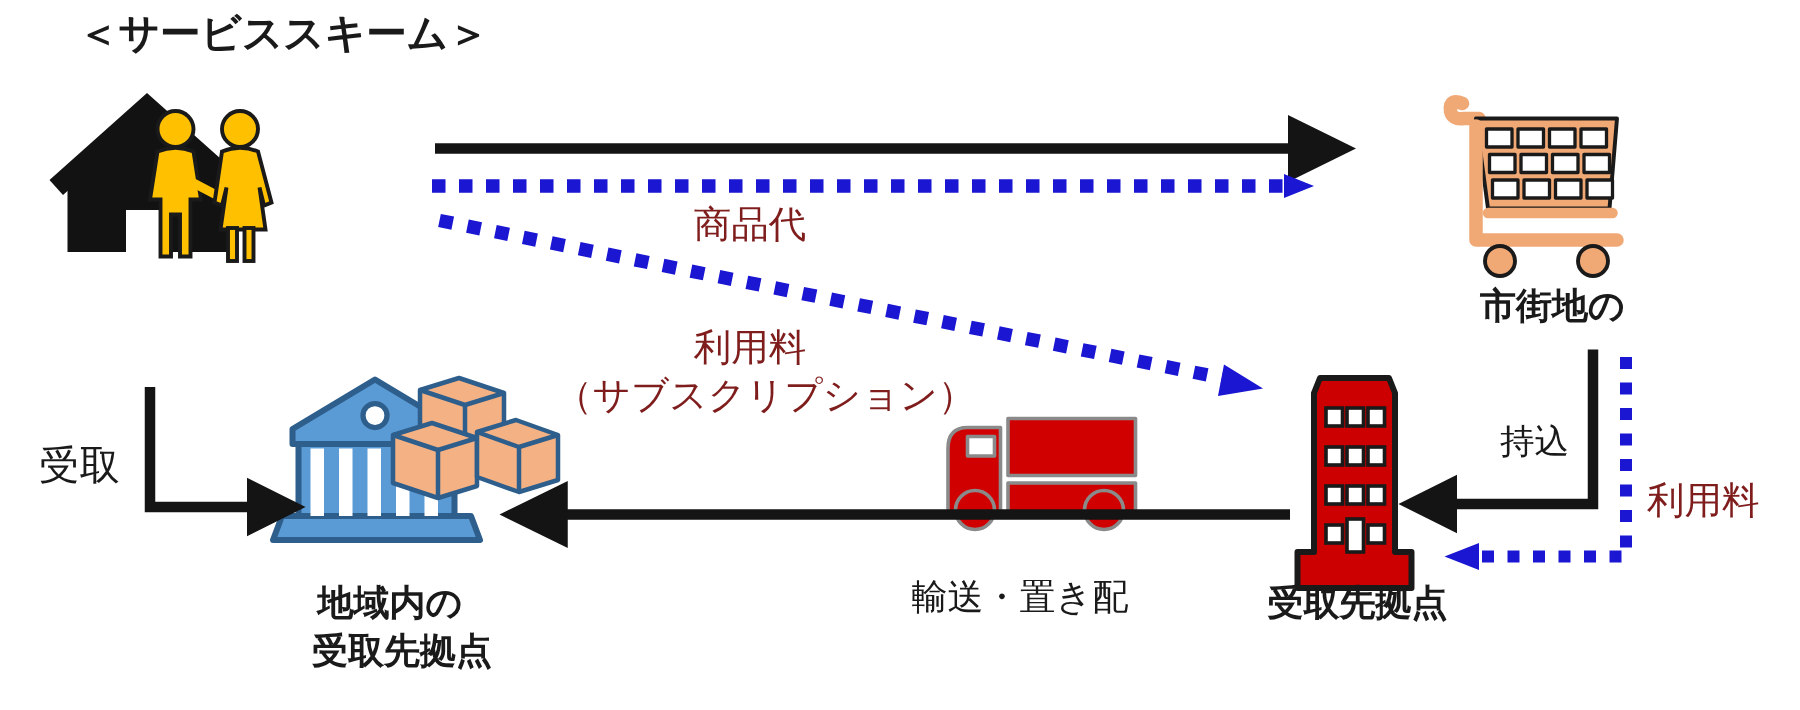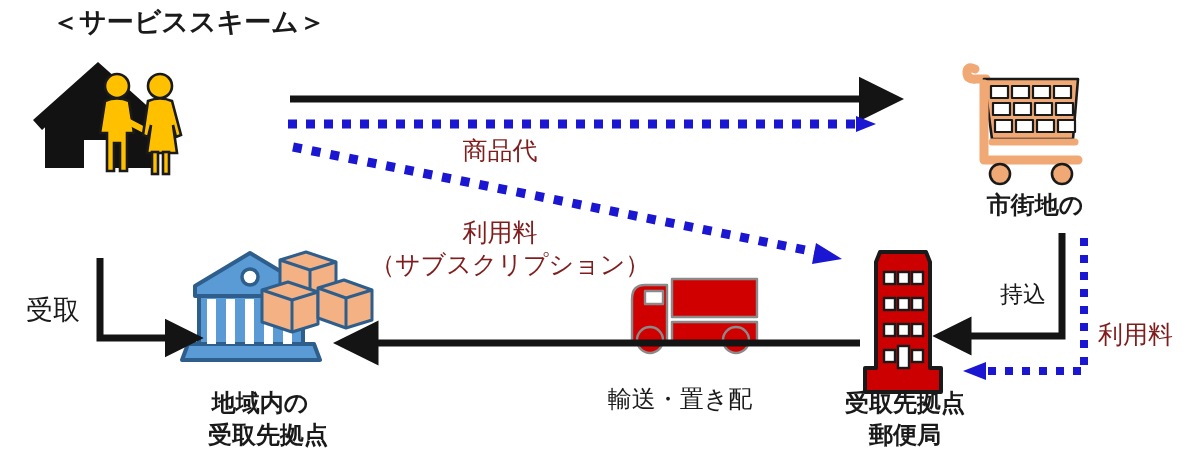--- a/index.html
+++ b/index.html
@@ -214,19 +214,18 @@
   <div class="lbl bold ctr" style="left:960px; top:192px; width:150px; font-size:24px;">市街地の</div>
 
   <div class="lbl ctr" style="left:20px; top:295px; width:66px; font-size:27px;text-align:center;">受取</div>
 
   <div class="lbl ctr" style="left:560px; top:386px; width:240px; font-size:24px;">輸送・置き配</div>
 
   <div class="lbl bold ctr" style="left:170px; top:390px; width:180px; font-size:24px;">地域内の</div>
   <div class="lbl bold ctr" style="left:178px; top:422px; width:180px; font-size:24px;">受取先拠点</div>
 
   <div class="lbl bold ctr" style="left:830px; top:390px; width:150px; font-size:24px;">受取先拠点</div>
-  <div class="lbl bold ctr" style="left:830px; top:422px; width:150px; font-size:24px;">郵便局</div>
 
   <div class="lbl ctr" style="left:990px; top:282px; width:66px; font-size:23px;">持込</div>
 
   <div class="lbl blue" style="left:1098px; top:320px; font-size:25px;">利用料</div>
 
 </div>
 
 </body></html>

